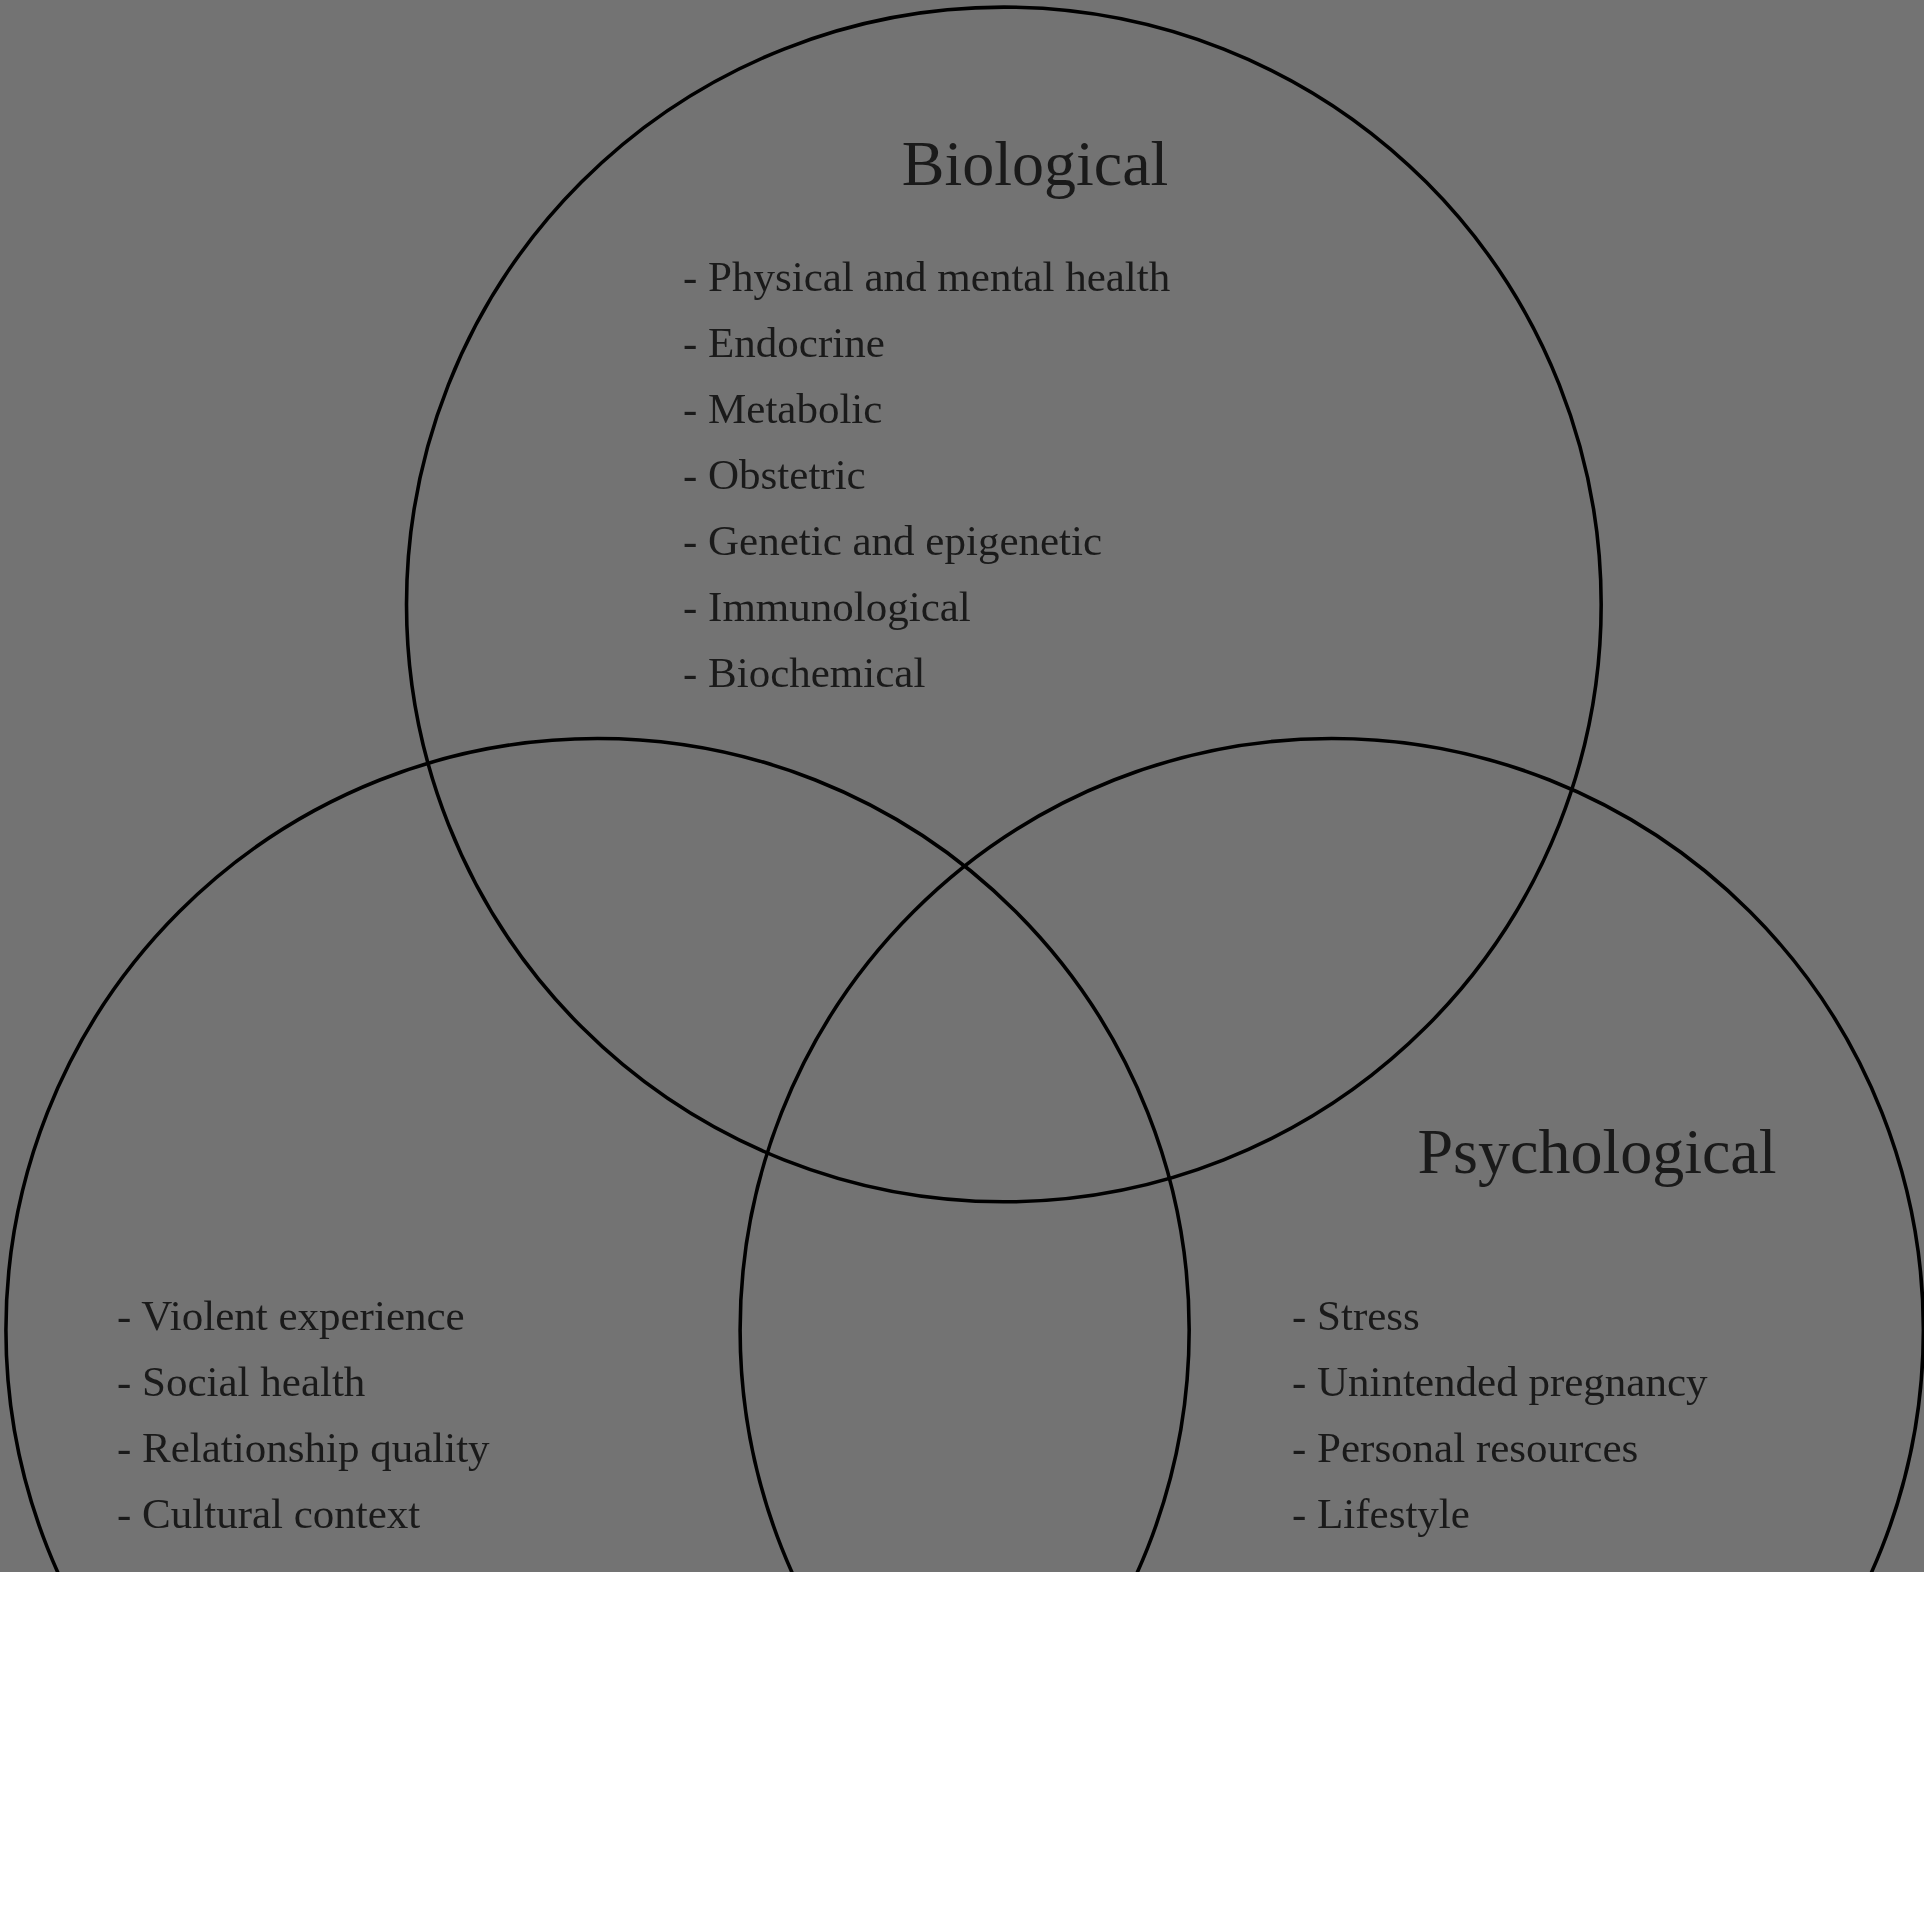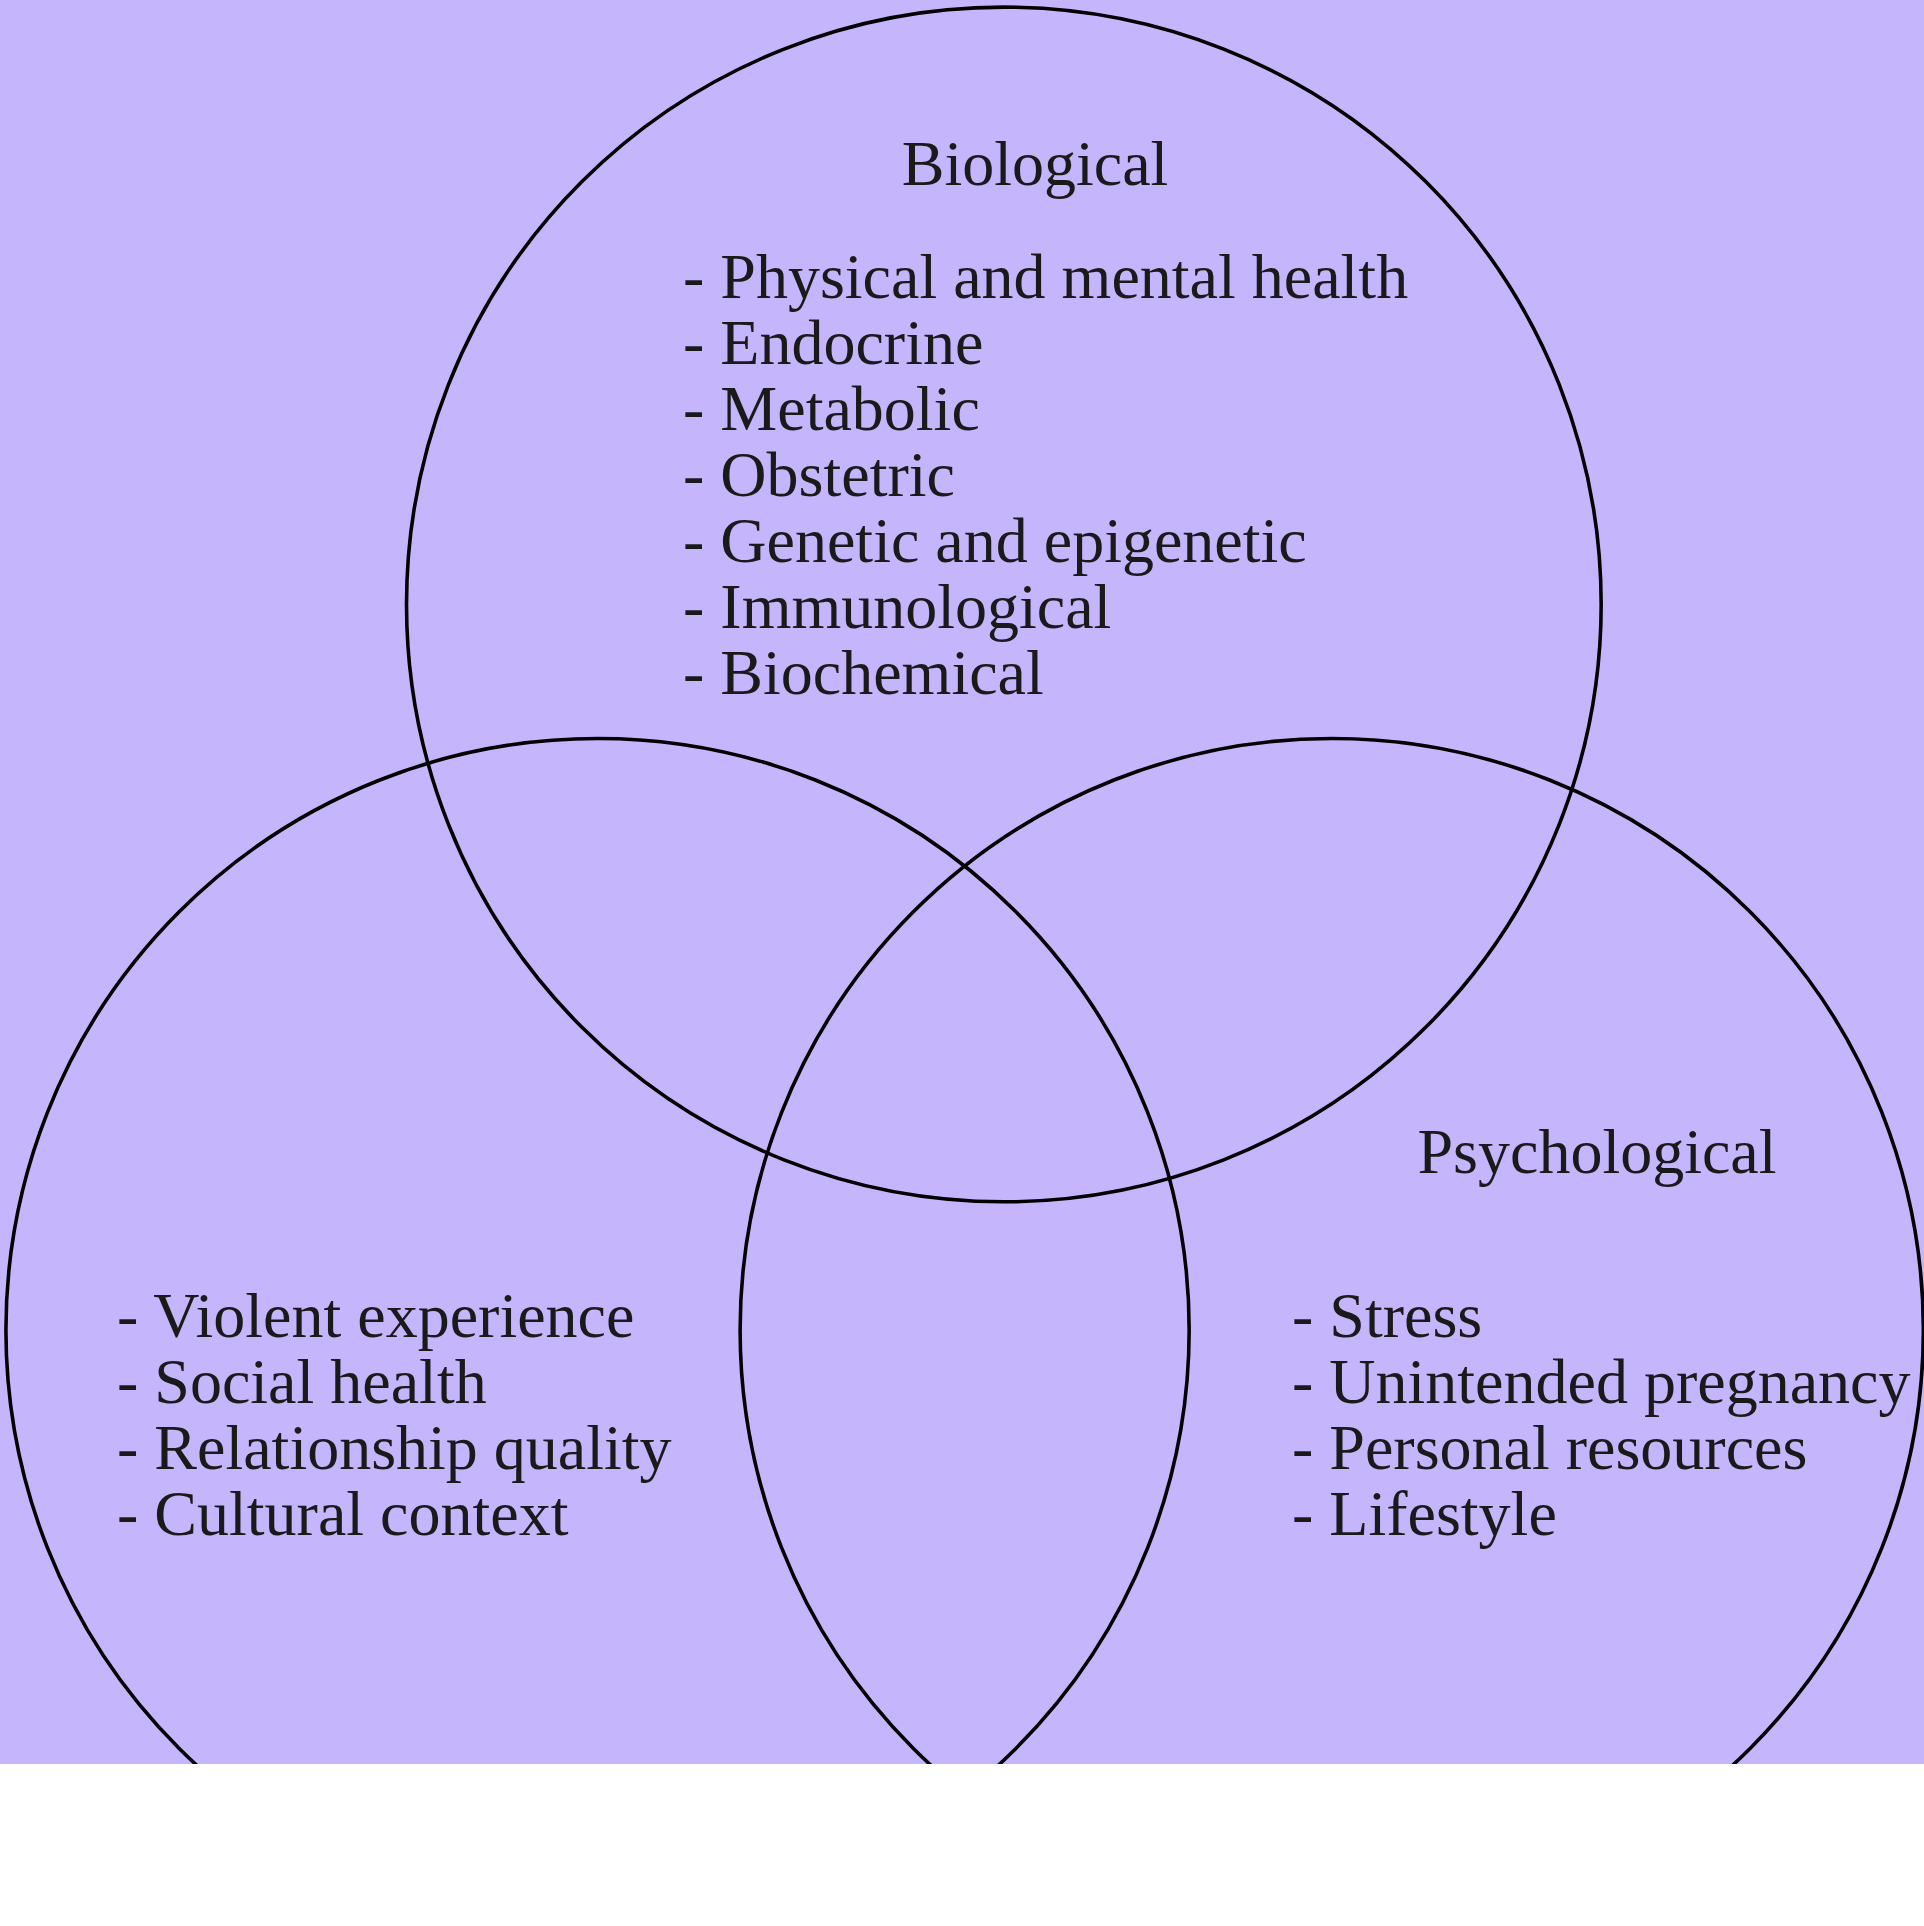--- a/index.html
+++ b/index.html
@@ -3,22 +3,22 @@
 <meta charset="utf-8">
 <style>
   html, body {
     margin: 0;
     padding: 0;
     background: #ffffff;
   }
   .canvas {
     position: relative;
     width: 1925px;
-    height: 1764px;
-    background: #c4b5fd;
+    height: 1572px;
+    background: #737373;
     font-family: "Liberation Serif", "DejaVu Serif", serif;
     color: #1a1a1a;
     overflow: hidden;
   }
   .venn-svg {
     position: absolute;
     left: 0;
     top: 0;
   }
   .circle-title {
@@ -27,21 +27,21 @@
     line-height: 1.0;
     text-align: center;
     white-space: nowrap;
     color: #1a1a1a;
   }
   .circle-list {
     position: absolute;
     margin: 0;
     padding: 0;
     list-style: none;
-    font-size: 64px;
+    font-size: 43px;
     line-height: 66px;
     color: #1a1a1a;
   }
   .circle-list li {
     margin: 0;
     padding: 0;
     white-space: nowrap;
   }
   
   .title-biological    { left: 750px; top: 132px;  width: 570px; }

